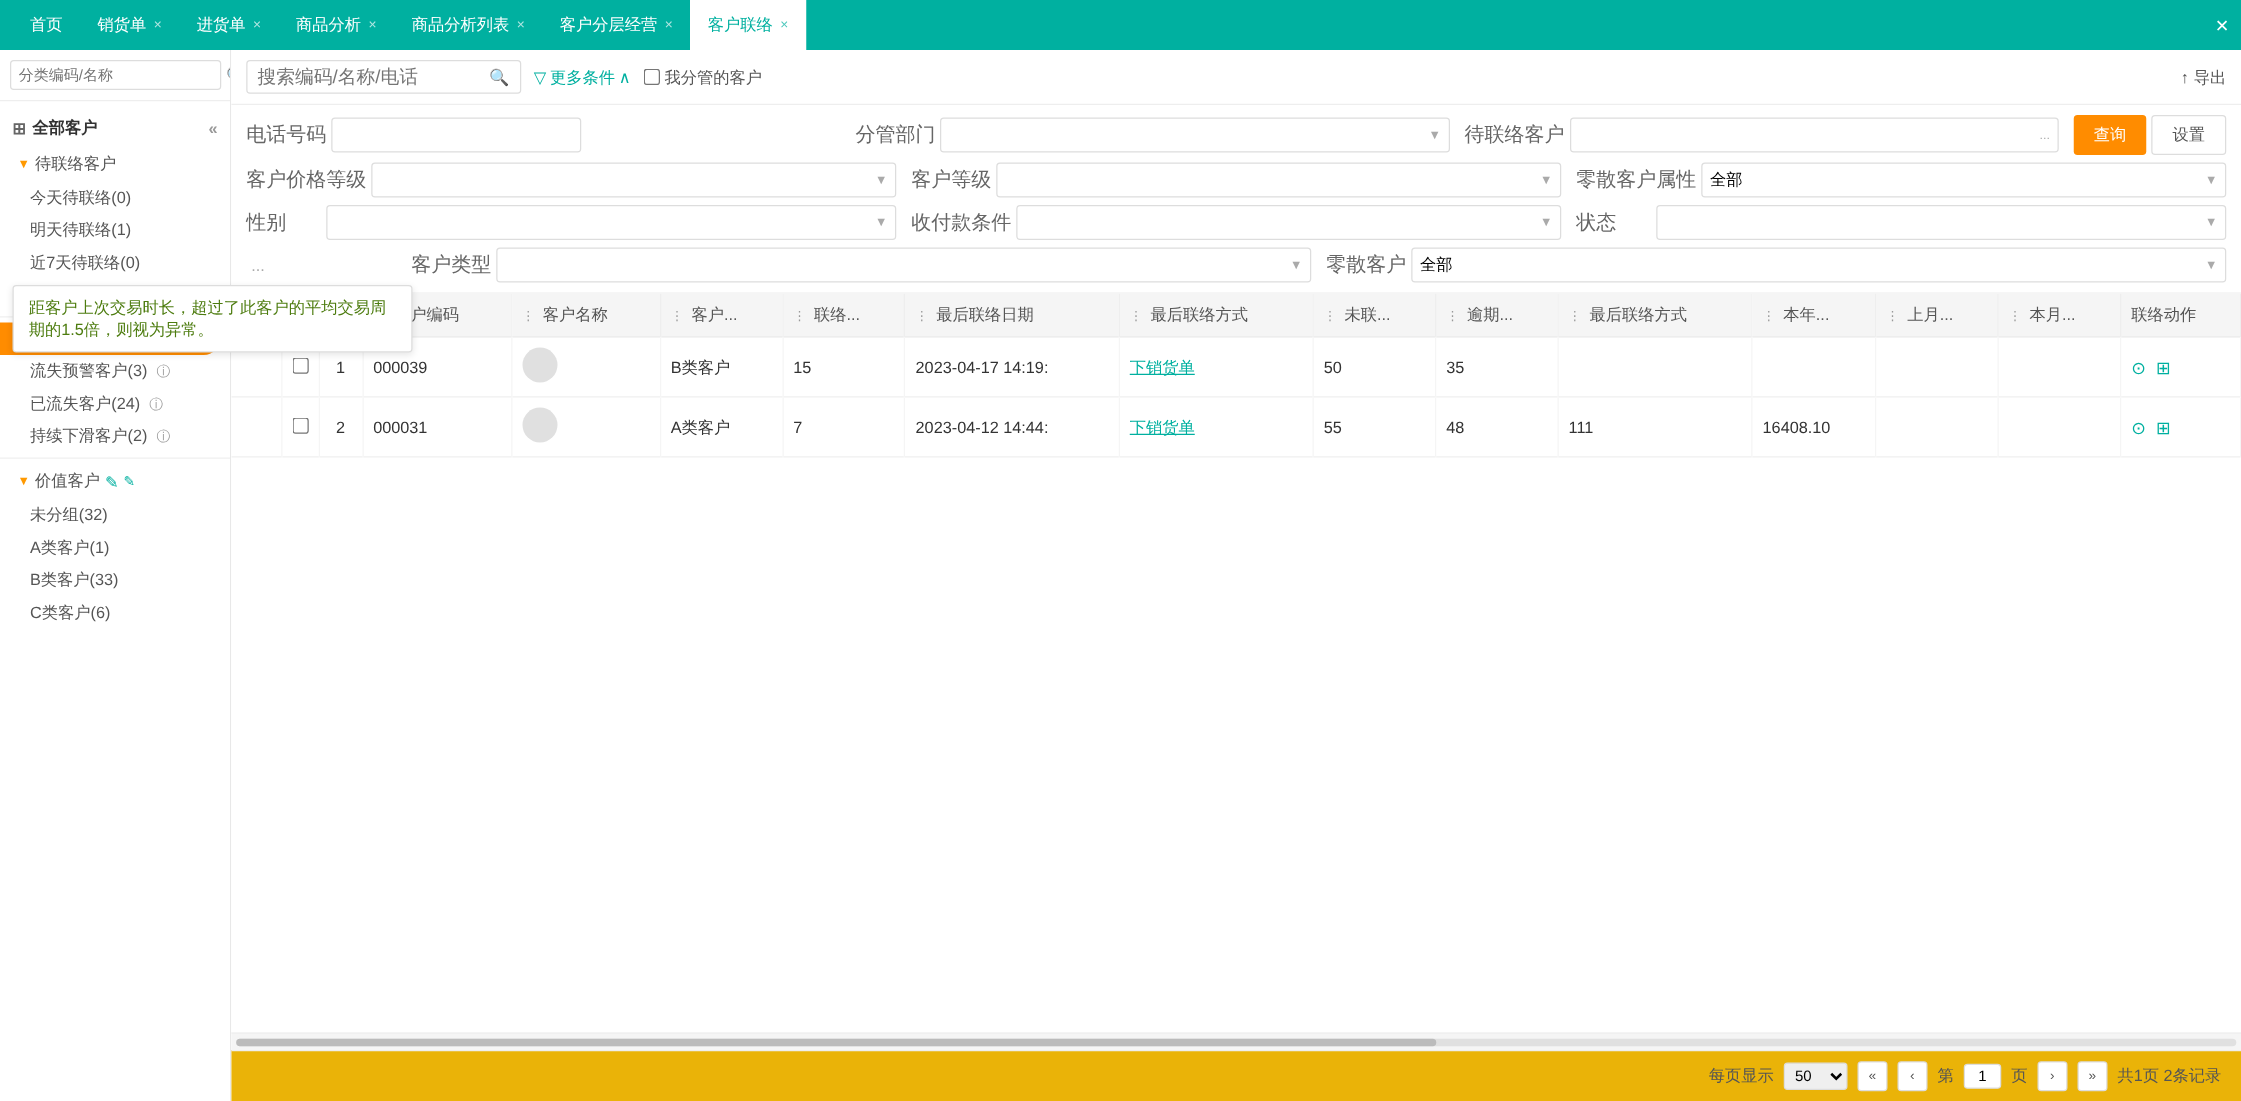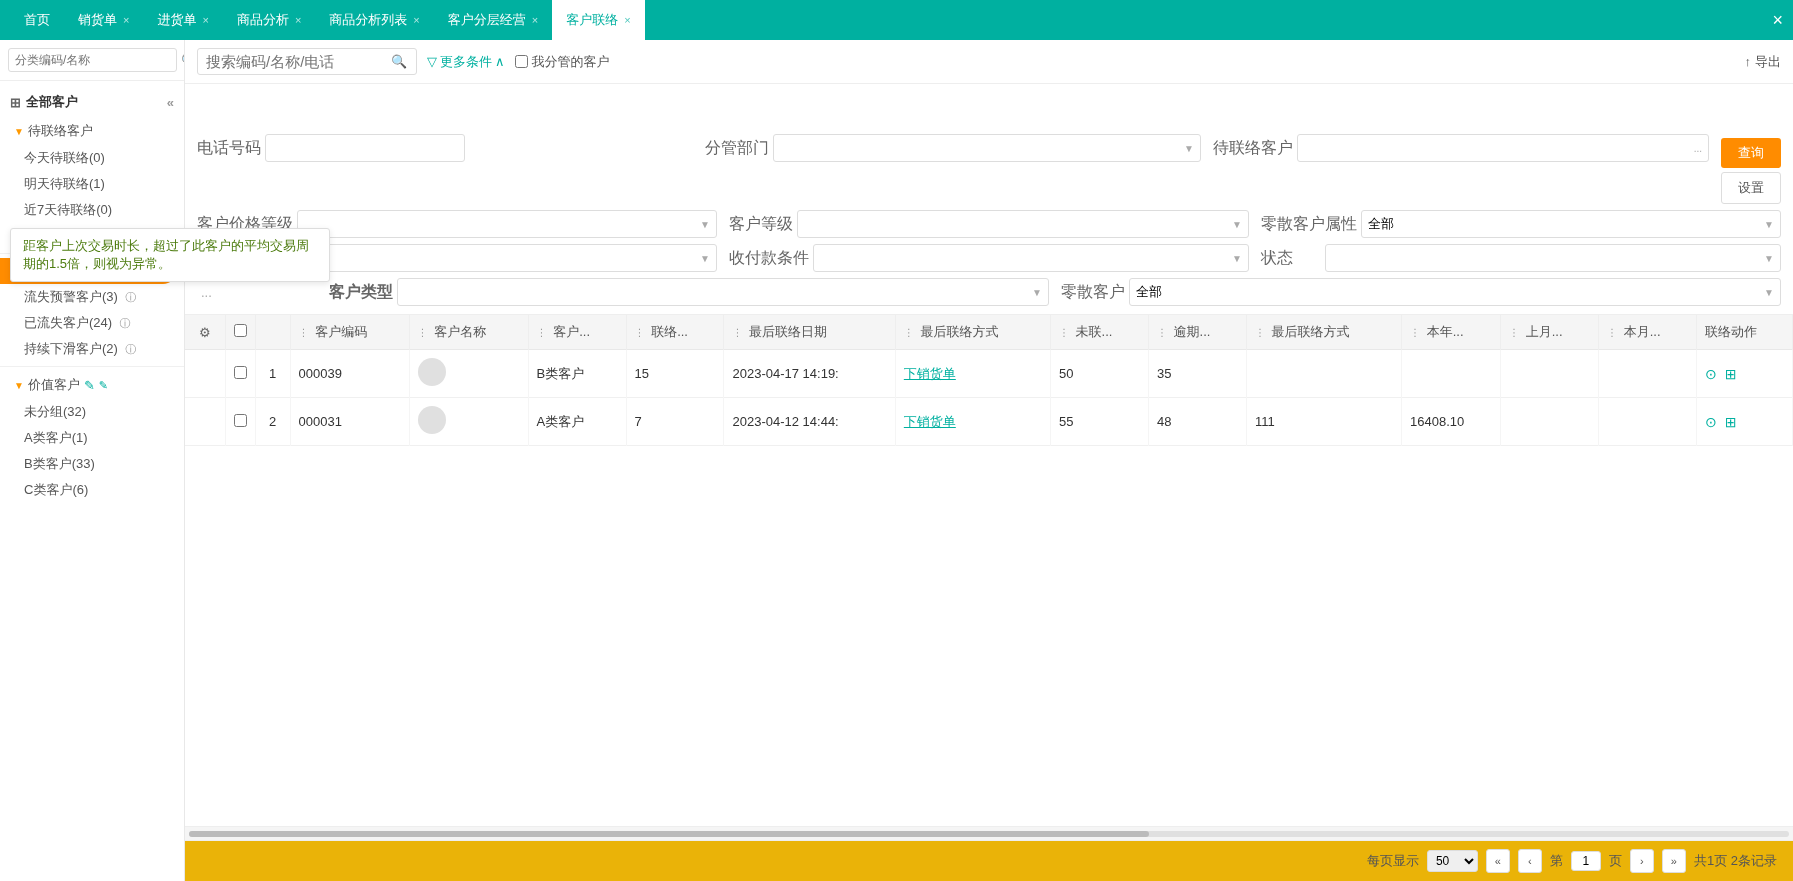--- a/index.html
+++ b/index.html
@@ -262,23 +262,22 @@
       color: #555;
       border: 1px solid #ddd;
       border-radius: 3px;
       padding: 6px 16px;
       cursor: pointer;
       font-size: 13px;
       white-space: nowrap;
     }
     .btn-group {
       display: flex;
-      flex-direction: column;
+      flex-direction: row;
       gap: 4px;
-      margin-top: 46px;
     }
 
     
     .table-container {
       flex: 1;
       overflow: auto;
       background: #fff;
     }
     table {
       width: 100%;
@@ -591,21 +590,21 @@
             <span></span>
             <span class="arrow">▼</span>
           </div>
         </div>
       </div>
 
       <div class="filter-row">
         <div class="filter-field" style="max-width:60px;">
           <span class="filter-dots">...</span>
         </div>
-        <div class="filter-field" style="margin-left:60px;font-weight:bold;">
+        <div class="filter-field" style="margin-left:60px;">
           <label>客户类型</label>
           <div class="filter-select" style="min-width:200px;">
             <span></span>
             <span class="arrow">▼</span>
           </div>
         </div>
         <div class="filter-field">
           <label>零散客户</label>
           <div class="filter-select" style="min-width:180px;">
             <span>全部</span>

